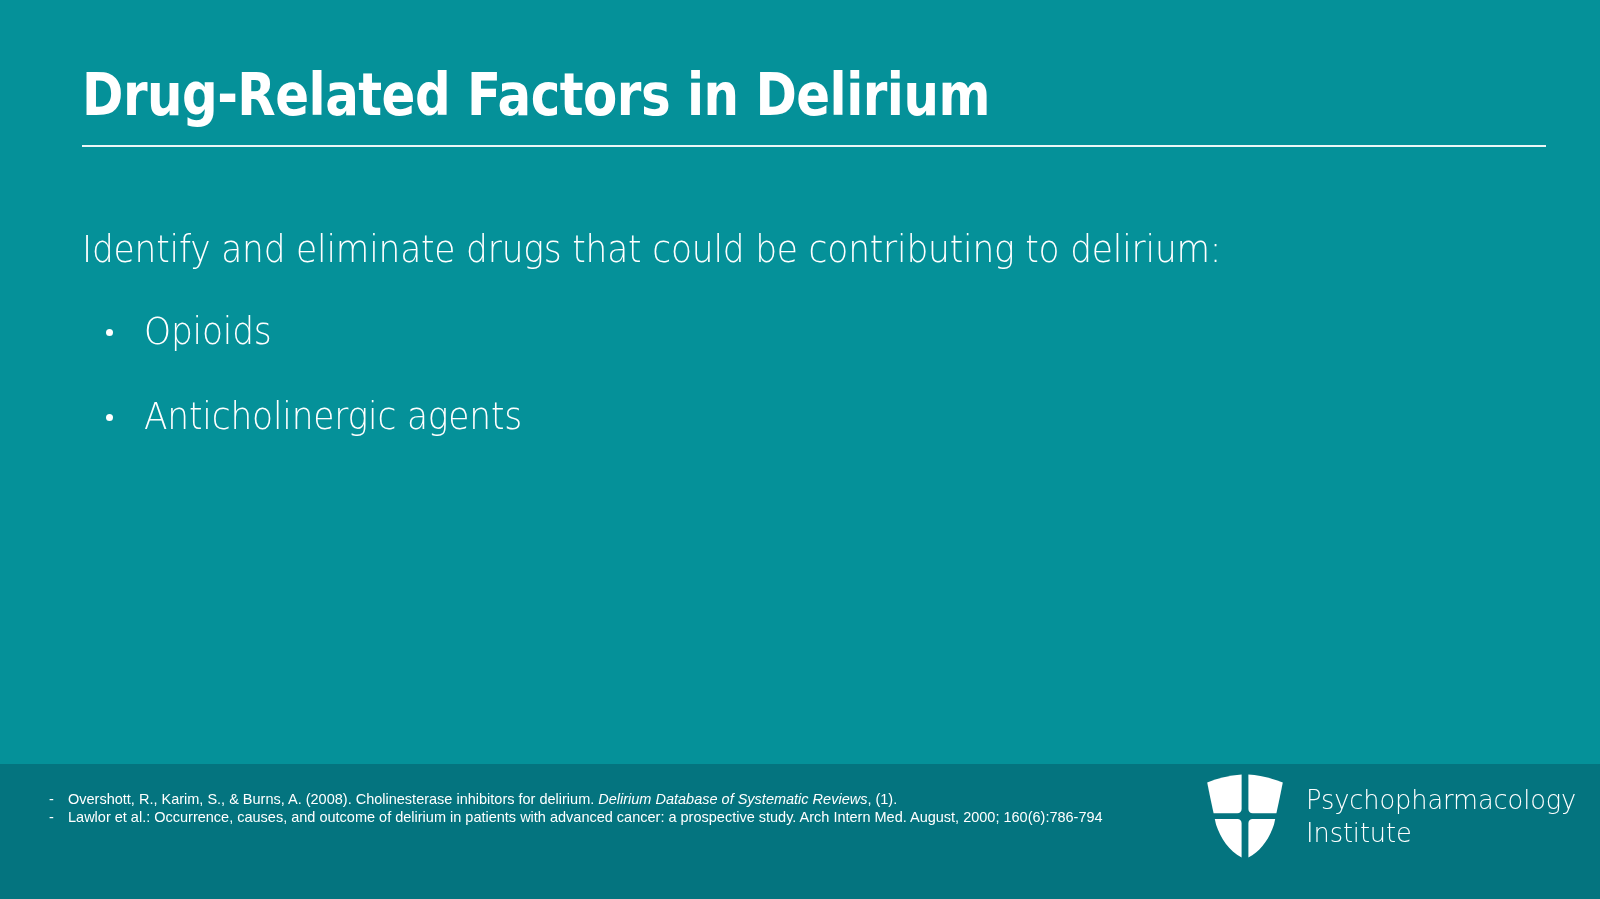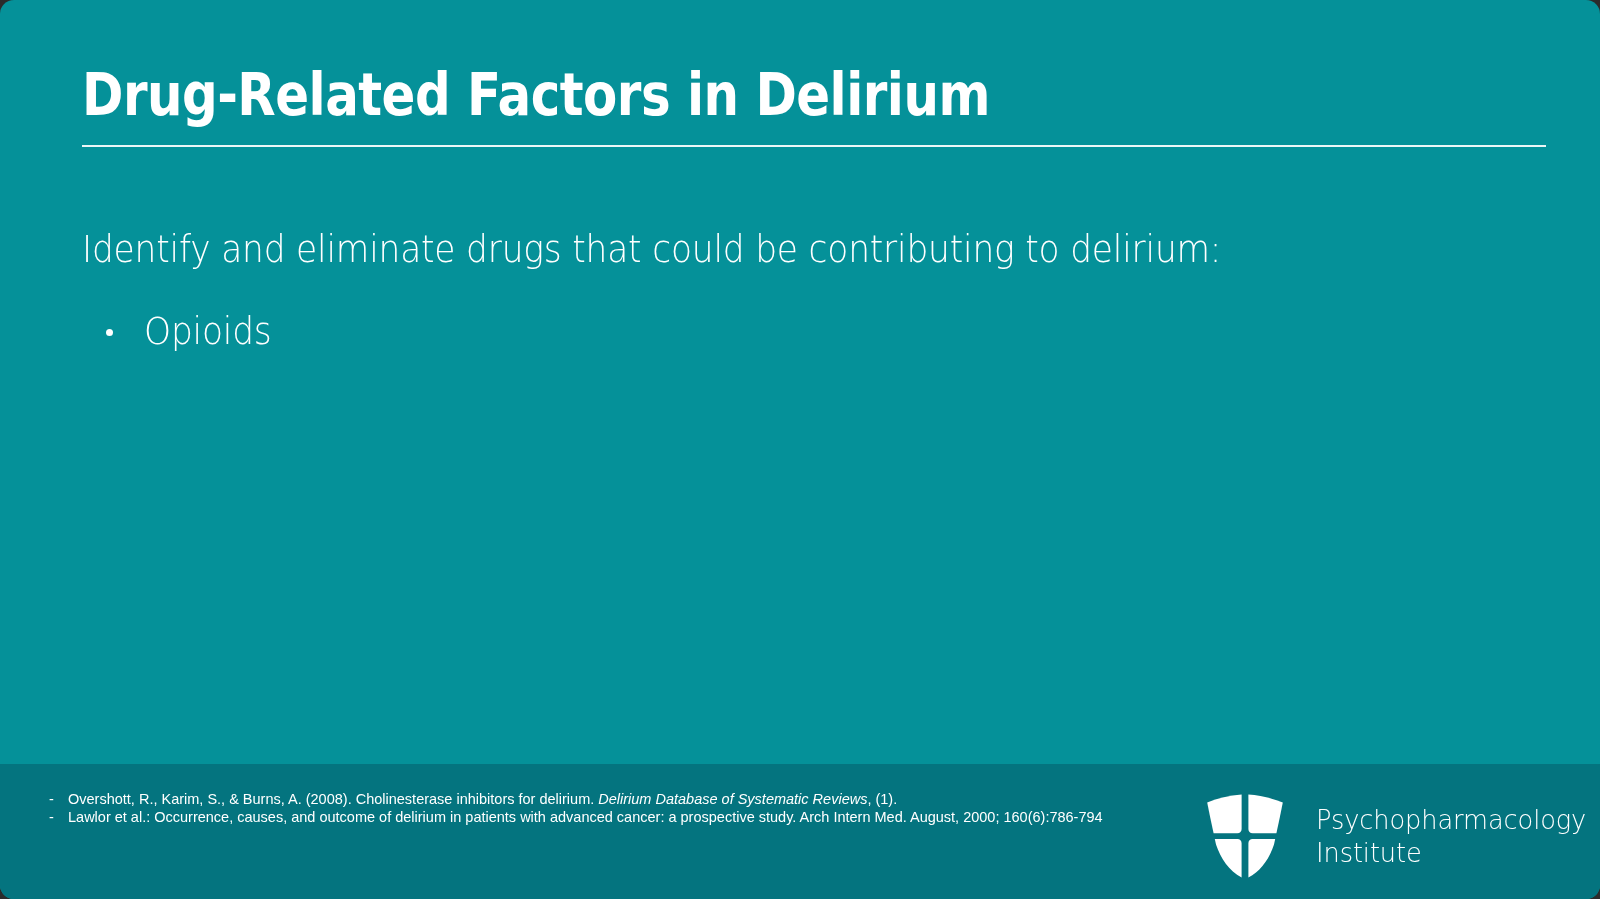--- a/index.html
+++ b/index.html
@@ -8,21 +8,20 @@
     padding: 0;
     background: #2b2b2b;
   }
   #slide {
     position: relative;
     width: 1600px;
     height: 899px;
     overflow: hidden;
     background: #059199;
     font-family: "Liberation Sans", sans-serif;
-    border-radius: 14px;
     -webkit-font-smoothing: antialiased;
   }
 
   
   #title-block {
     position: absolute;
     left: 82px;
     top: 64px;
     width: 1464px;
   }
@@ -134,24 +133,23 @@
     flex: 1 1 auto;
   }
   .citation-text .it {
     font-style: italic;
   }
 
   
   #logo {
     position: absolute;
     left: 1204px;
-    top: 28px;
+    top: 8px;
     display: flex;
     align-items: center;
-    gap: 10px;
   }
   #logo-shield {
     width: 82px;
     height: 88px;
     flex: 0 0 82px;
   }
   #logo-wordmark {
     margin-left: 20px;
     font-family: "DejaVu Sans", sans-serif;
     font-weight: 300;
@@ -174,20 +172,24 @@
     <div id="title-rule"></div>
   </div>
 
   <div id="body-block">
     <div id="lead-line">Identify and eliminate drugs that could be contributing to delirium:</div>
 
     <ul id="bullet-list">
       <li>
         <span class="bullet-dot"></span>
         <span class="bullet-text">Opioids</span>
+      </li>
+      <li>
+        <span class="bullet-dot"></span>
+        <span class="bullet-text">Anticholinergic agents</span>
       </li>
     </ul>
   </div>
 
   <div id="footer-band">
 
     <div id="citations">
       <div class="citation-row">
         <span class="citation-dash">-</span>
         <span class="citation-text"><span>Overshott, R., Karim, S., &amp; Burns, A. (2008). Cholinesterase inhibitors for delirium. </span><span class="it">Delirium Database of Systematic Reviews</span><span>, (1).</span></span>

